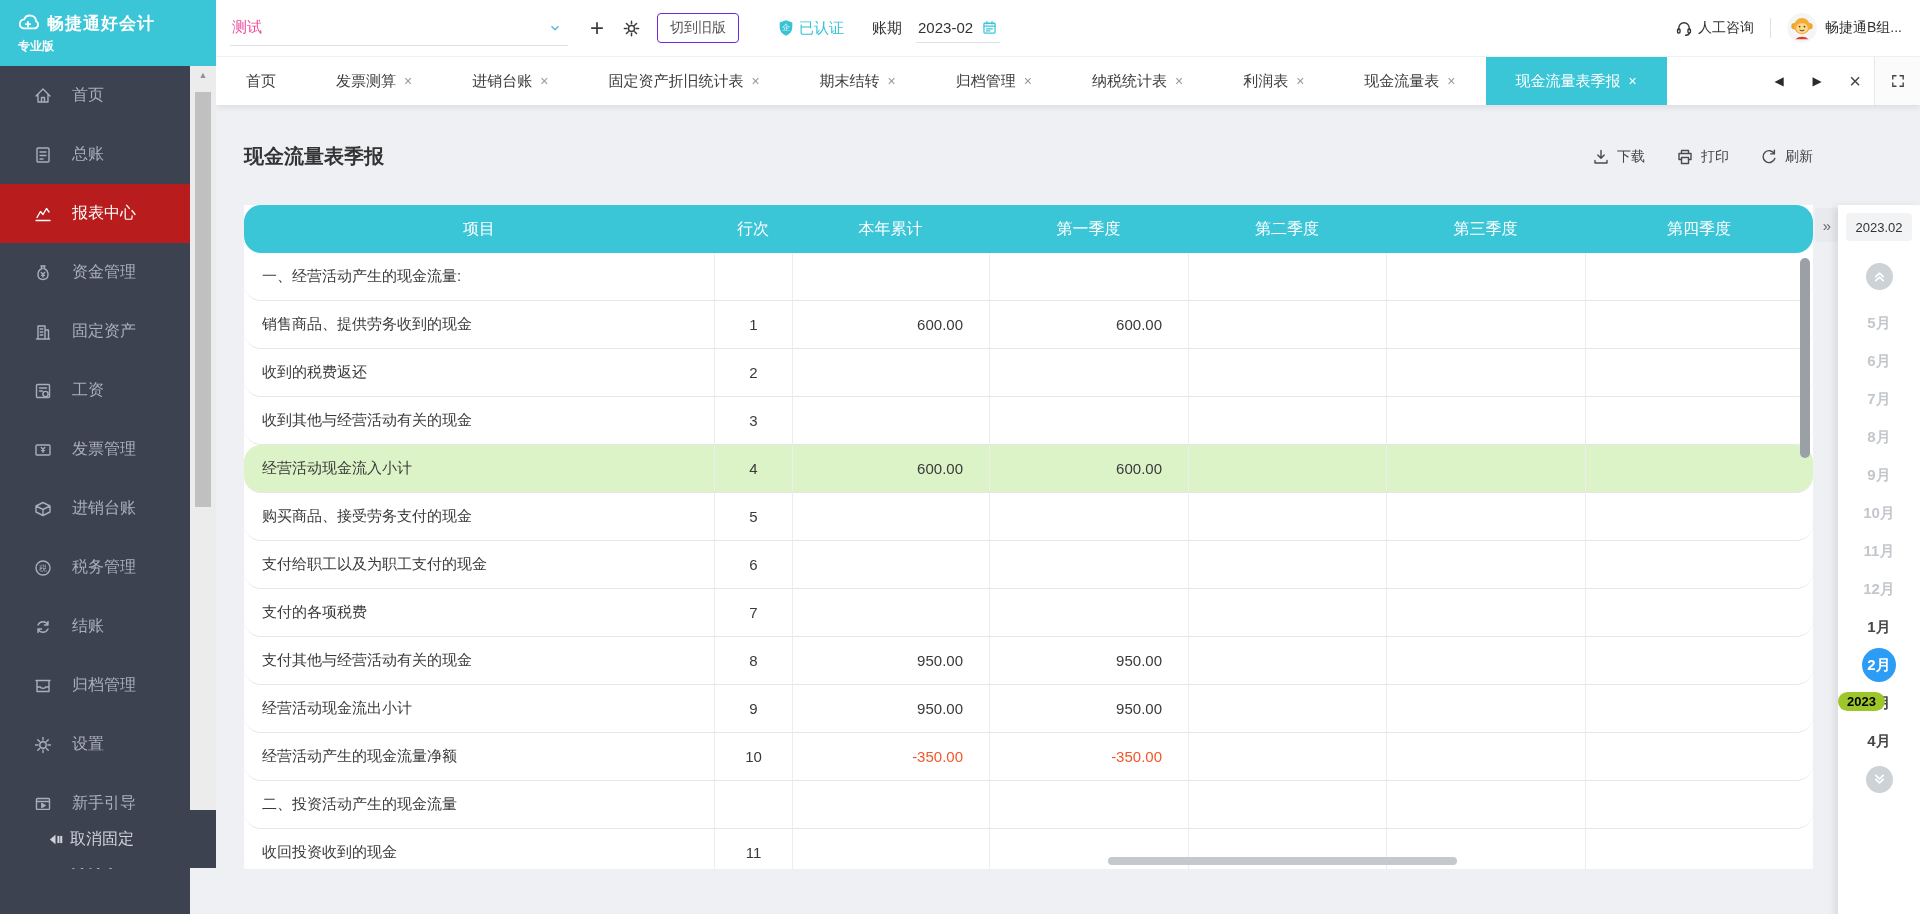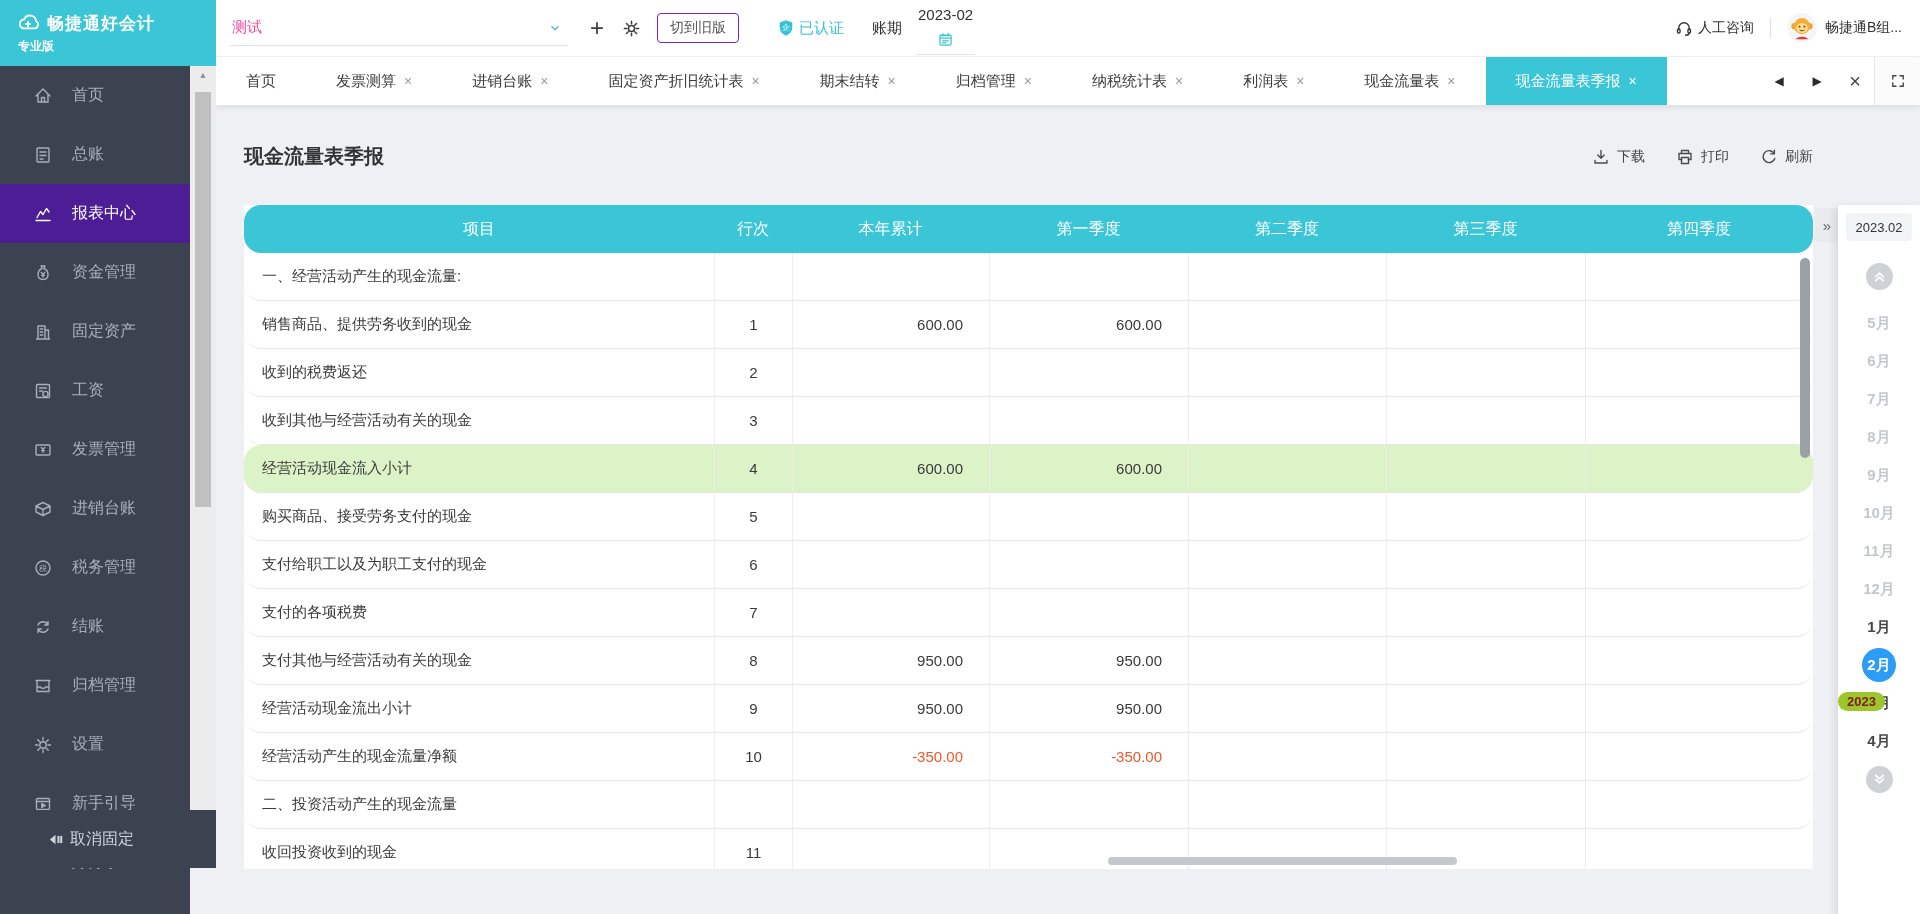--- a/index.html
+++ b/index.html
@@ -14,36 +14,36 @@
 
   
   .logo { position:absolute; left:0; top:0; width:216px; height:66px; background:#3BC6D8; color:#fff; padding:11px 0 0 16px; z-index:5; }
   .logo-row { display:flex; align-items:center; gap:7px; font-size:17px; font-weight:bold; letter-spacing:1px; }
   .logo-edition { font-size:12px; margin:3px 0 0 2px; font-weight:bold; }
 
   
   .sidebar { position:absolute; left:0; top:66px; width:190px; height:848px; background:#3D4251; z-index:4; overflow:hidden; }
   .sb-item { height:59px; display:flex; align-items:center; padding-left:33px; gap:19px; color:#A9AEBC; font-size:16px; cursor:pointer; }
   .sb-item .icn { width:20px; height:20px; }
-  .sb-item.active { background:#4c1d95; color:#FFFFFF; }
+  .sb-item.active { background:#b91c1c; color:#FFFFFF; }
   .sb-scroll { position:absolute; left:190px; top:66px; width:26px; height:790px; background:#ECECEC; z-index:4; }
   .sb-scroll .arrow { position:absolute; left:0; width:26px; text-align:center; font-size:9px; color:#8F949B; }
   .sb-scroll .thumb { position:absolute; left:5px; top:26px; width:16px; height:415px; background:#C0C0C0; }
   .unpin { position:absolute; left:0; top:810px; width:216px; height:58px; background:#3D4251; display:flex; align-items:center; padding-left:48px; gap:7px; color:#CFD3DC; font-size:16px; z-index:6; cursor:pointer; }
 
   
   .topbar { position:absolute; left:216px; top:0; width:1704px; height:57px; background:#fff; display:flex; align-items:center; border-bottom:1px solid #F0F1F3; z-index:3; }
   .acct { width:338px; margin-left:14px; height:36px; border-bottom:1px solid #DFE3E8; display:flex; align-items:center; justify-content:space-between; padding:0 6px 0 2px; font-size:15px; color:#ec4899; cursor:pointer; }
   .acct .icn { color:#5AB4DE; }
   .tb-plus { margin-left:22px; font-size:24px; font-weight:300; color:#3c3c3c; cursor:pointer; line-height:1; }
   .tb-gear { margin-left:18px; color:#3c3c3c; cursor:pointer; }
   .tb-switch { margin-left:16px; border:1px solid #6d28d9; border-radius:4px; background:#fff; padding:5px 12px; font-size:14px; color:#555; cursor:pointer; font-family:inherit; }
   .tb-cert { margin-left:38px; display:flex; align-items:center; gap:4px; color:#35C3D5; font-size:15px; }
   .tb-period { margin-left:28px; display:flex; align-items:center; font-size:15px; color:#333; }
-  .tb-period .pval { margin-left:14px; border-bottom:1px solid #DFE3E8; padding:5px 2px 6px 2px; display:flex; align-items:center; gap:8px; cursor:pointer;flex-direction:column; }
+  .tb-period .pval { margin-left:14px; border-bottom:1px solid #DFE3E8; padding:5px 2px 6px 2px; display:flex; align-items:center; gap:8px; cursor:pointer; }
   .tb-period .icn { color:#3BC6D8; }
   .tb-right { margin-left:auto; margin-right:18px; display:flex; align-items:center; }
   .tb-support { display:flex; align-items:center; gap:5px; font-size:14px; color:#333; cursor:pointer; }
   .tb-divider { width:1px; height:20px; background:#DDDFE3; margin:0 16px; }
   .tb-avatar { width:30px; height:30px; border-radius:50%; overflow:hidden; cursor:pointer; }
   .tb-user { margin-left:8px; font-size:14px; color:#333; cursor:pointer; }
 
   
   .tabbar { position:absolute; left:216px; top:57px; width:1704px; height:48px; background:#fff; display:flex; box-shadow:0 3px 6px rgba(0,0,0,0.07); z-index:3; }
   .tabs { flex:1; display:flex; overflow:hidden; }
@@ -87,21 +87,21 @@
   .mp-btn { width:27px; height:27px; border-radius:50%; background:#CDD2D7; display:flex; align-items:center; justify-content:center; cursor:pointer; }
   .mp-btn.up { margin:22px auto 0; }
   .mp-btn.down { margin:6px auto 0; }
   .mp-btn.down svg { transform:rotate(180deg); }
   .mp-list { margin-top:14px; }
   .mp-month { height:38px; display:flex; align-items:center; justify-content:center; font-size:15px; font-weight:bold; cursor:pointer; }
   .mp-month.dim { color:#C3C7CC; }
   .mp-month.normal { color:#474747; }
   .mp-month.selected { color:#fff; }
   .mp-month .circle { width:34px; height:34px; border-radius:50%; background:#2D9CF4; display:flex; align-items:center; justify-content:center; }
-  .mp-year { position:absolute; left:0; top:487px; background:#9DC62B; color:#7f1d1d; font-size:13px; font-weight:bold; padding:2px 9px; border-radius:10px; }
+  .mp-year { position:absolute; left:0; top:487px; background:#9DC62B; color:#000000; font-size:13px; font-weight:bold; padding:2px 9px; border-radius:10px; }
 </style>
 </head>
 <body>
 
 <div class="logo">
   <div class="logo-row">
     <span class="icn">
       <svg width="24" height="24" viewBox="0 0 20 20" fill="none" stroke="#fff" stroke-width="1.5" stroke-linecap="round" stroke-linejoin="round">
           <path d="M6.2 14.5 A3.8 3.8 0 0 1 6.8 7 A5.2 5.2 0 0 1 16.8 8.6 A3.2 3.2 0 0 1 15.8 14.5 Z"></path>
           <path d="M10 9 v4 M8.2 11 h3.6"></path>

